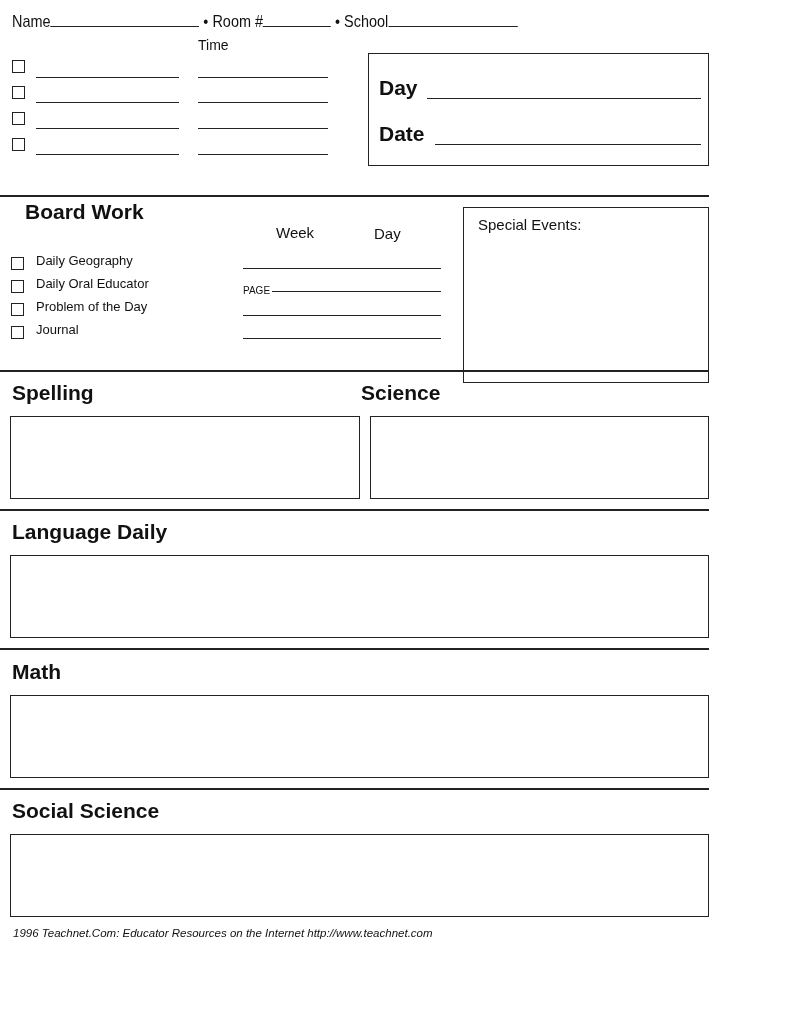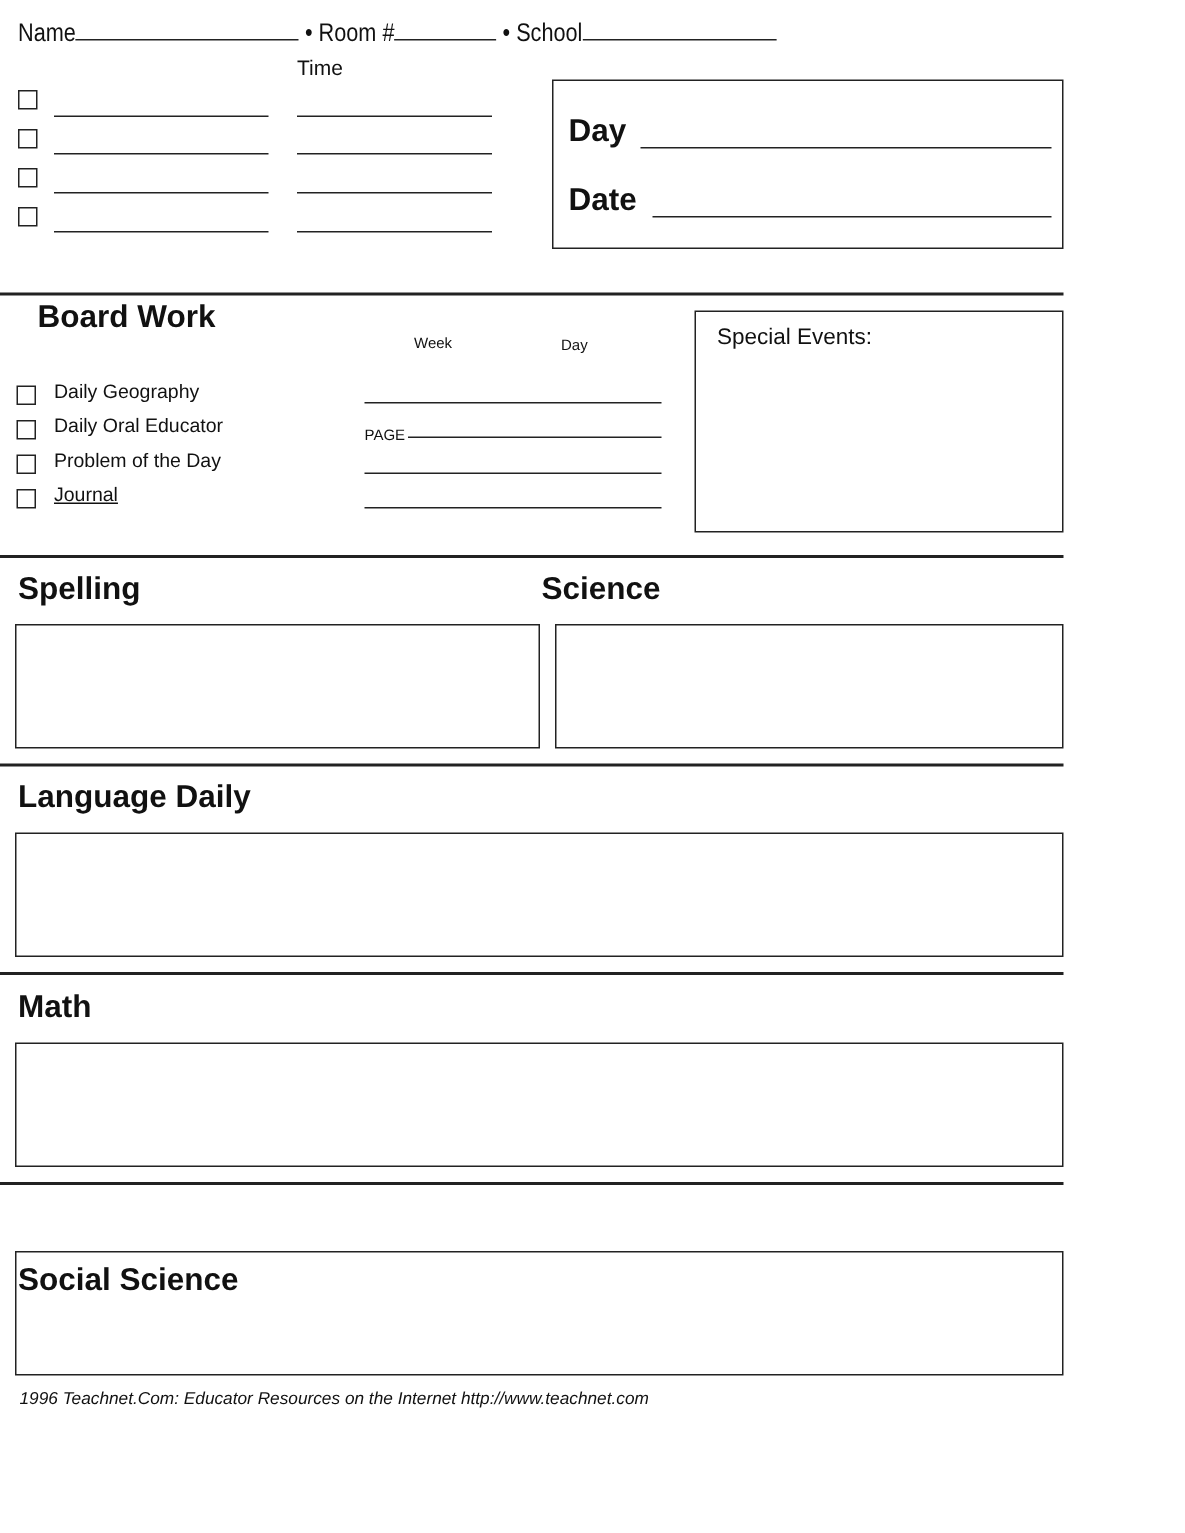--- a/index.html
+++ b/index.html
@@ -5,21 +5,21 @@
   html,body{margin:0;padding:0;background:#fff;}
   body{width:790px;height:1022px;position:relative;font-family:"Liberation Sans",sans-serif;color:#111;overflow:hidden;}
   .abs{position:absolute;}
   .hdr{font-size:17px;top:12px;transform:scaleX(0.85);transform-origin:left;white-space:nowrap;}
   .uline{border-bottom:1.3px solid #222;}
   .cb{width:13px;height:13px;border:1.6px solid #222;box-sizing:border-box;}
   .hrule{left:0;width:709px;height:2px;background:#222;}
   .box{border:1.6px solid #222;box-sizing:border-box;}
   .h2{font-weight:bold;font-size:21px;}
   .item{font-size:13px;}
-  .small{font-size:10px;}
+  .small{font-size:15px;}
 </style>
 </head>
 <body>
 
 <div class="abs hdr" style="left:12px;">
   <span>Name</span><span style="display:inline-block;width:175px;border-bottom:1.3px solid #222;"></span>
   <span>• Room  #</span><span style="display:inline-block;width:80px;border-bottom:1.3px solid #222;"></span>
   <span>• School</span><span style="display:inline-block;width:152px;border-bottom:1.3px solid #222;"></span>
 </div>
 <div class="abs" style="left:198px;top:37px;font-size:14px;">Time</div>
@@ -57,24 +57,24 @@
 <div class="abs cb" style="left:11px;top:280px;"></div>
 <div class="abs item" style="left:36px;top:276px;">Daily Oral Educator</div>
 <div class="abs" style="left:243px;top:285px;font-size:10px;text-align:right;">PAGE</div>
 <div class="abs uline" style="left:272px;top:291px;width:169px;"></div>
 
 <div class="abs cb" style="left:11px;top:303px;"></div>
 <div class="abs item" style="left:36px;top:299px;">Problem of the Day</div>
 <div class="abs uline" style="left:243px;top:315px;width:198px;"></div>
 
 <div class="abs cb" style="left:11px;top:326px;"></div>
-<div class="abs item" style="left:36px;top:322px;text-decoration:underline;">Journal</div>
+<div class="abs item" style="left:36px;top:322px;">Journal</div>
 <div class="abs uline" style="left:243px;top:338px;width:198px;"></div>
 
-<div class="abs box" style="left:463px;top:207px;width:246px;height:148px;">
+<div class="abs box" style="left:463px;top:207px;width:246px;height:176px;">
   <div class="abs" style="left:14px;top:8px;font-size:15px;">Special Events:</div>
 </div>
 
 <div class="abs hrule" style="top:370px;"></div>
 
 <div class="abs h2" style="left:12px;top:381px;">Spelling</div>
 <div class="abs h2" style="left:361px;top:381px;">Science</div>
 <div class="abs box" style="left:10px;top:416px;width:350px;height:83px;"></div>
 <div class="abs box" style="left:370px;top:416px;width:339px;height:83px;"></div>
 
@@ -83,16 +83,16 @@
 <div class="abs h2" style="left:12px;top:520px;">Language Daily</div>
 <div class="abs box" style="left:10px;top:555px;width:699px;height:83px;"></div>
 
 <div class="abs hrule" style="top:648px;"></div>
 
 <div class="abs h2" style="left:12px;top:660px;">Math</div>
 <div class="abs box" style="left:10px;top:695px;width:699px;height:83px;"></div>
 
 <div class="abs hrule" style="top:788px;"></div>
 
-<div class="abs h2" style="left:12px;top:799px;margin-top:43px;">Social Science</div>
+<div class="abs h2" style="left:12px;top:799px;">Social Science</div>
 <div class="abs box" style="left:10px;top:834px;width:699px;height:83px;"></div>
 
 <div class="abs" style="left:13px;top:927px;font-size:11.5px;font-style:italic;">1996 Teachnet.Com: Educator Resources on the Internet http://www.teachnet.com</div>
 
 </body></html>

